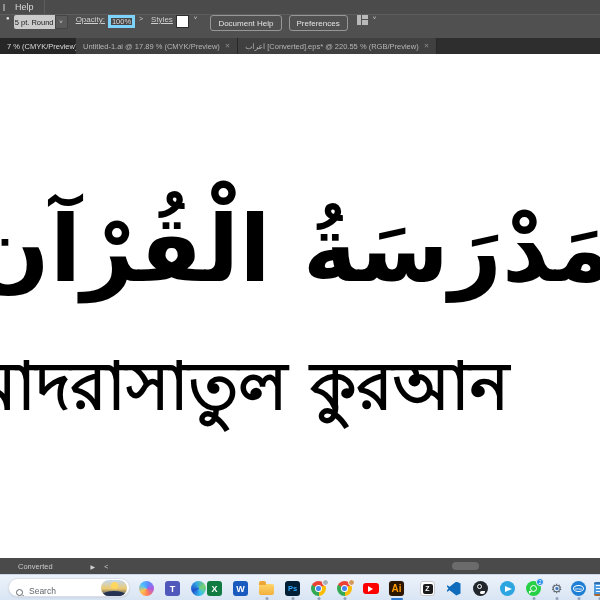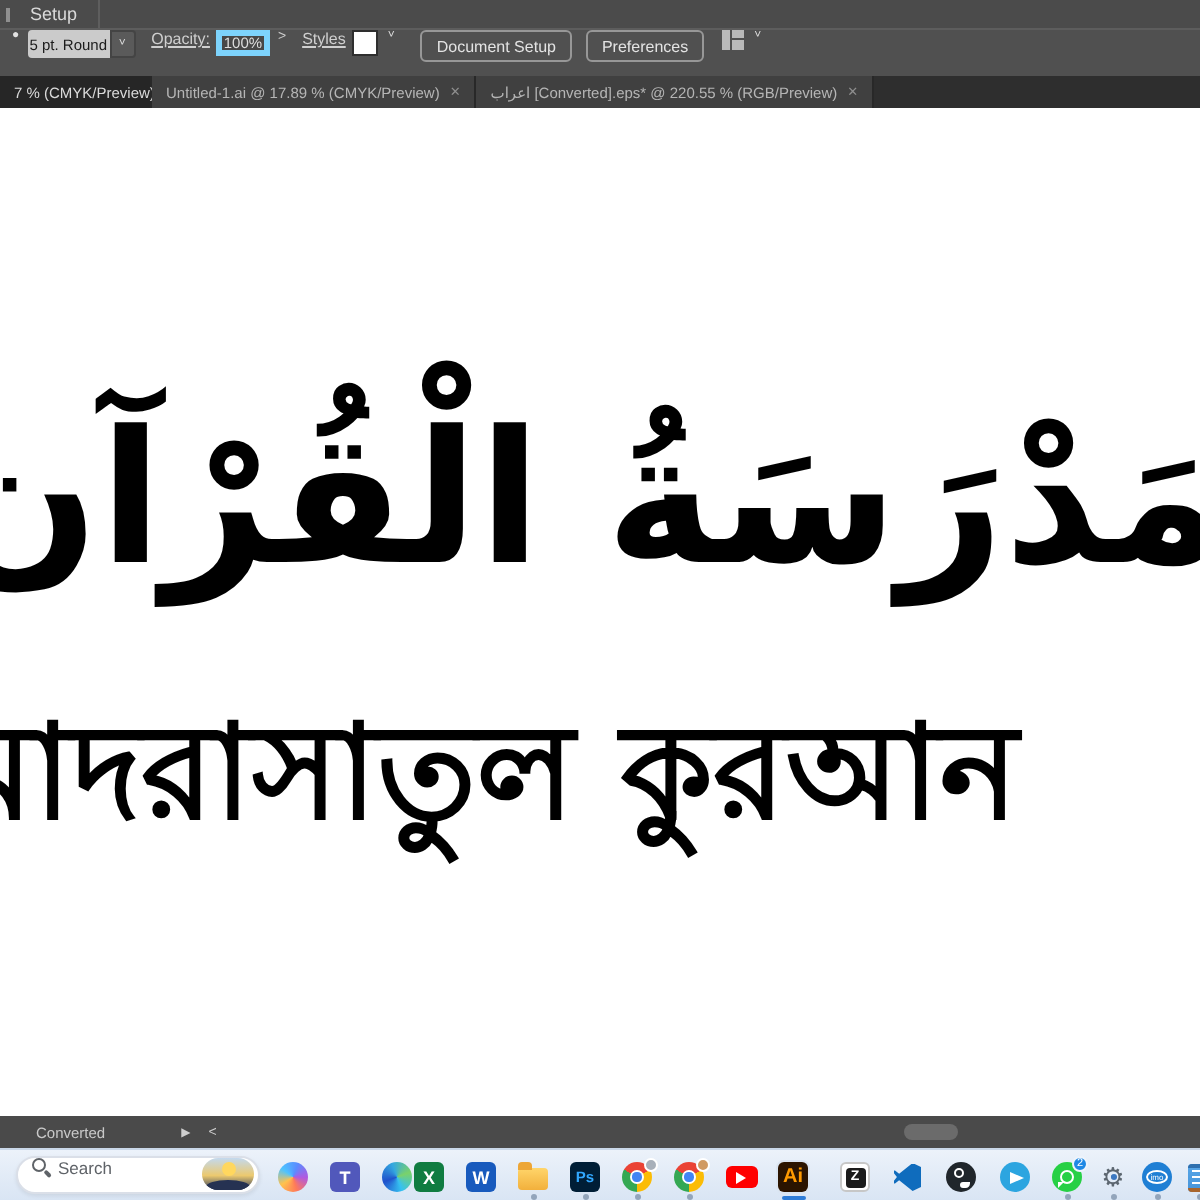--- a/index.html
+++ b/index.html
@@ -57,21 +57,21 @@
                display:flex; align-items:center; color:#c9c9c9; font-size:7.5px; }
   .sel-label { margin-left:18px; }
   .sb-play { margin-left:38px; font-size:6px; color:#cfcfcf; }
   .sb-back { margin-left:9px; font-size:7px; color:#cfcfcf; }
   .scroll-thumb { position:absolute; left:452px; top:4px; width:27px; height:8px; background:#6b6b6b; border-radius:4px; }
 
   
   .taskbar { position:absolute; top:574px; left:0; right:0; height:26px;
              background:linear-gradient(#ecf2fa,#d9e5f4); border-top:1px solid #c9d7e8; }
   .search-pill { position:absolute; left:8px; top:3px; width:122px; height:19px; background:#fff;
-                 border:1px solid #dadfe8; border-radius:10px; display:flex; align-items:flex-start;
+                 border:1px solid #dadfe8; border-radius:10px; display:flex; align-items:flex-end;
                  box-shadow:0 1px 2px rgba(0,0,0,0.08); overflow:hidden; }
   .lens { margin-left:7px; width:7px; height:7px; border:1.5px solid #5f6368; border-radius:50%; position:relative; flex:none; }
   .lens::after { content:""; position:absolute; left:5px; top:6px; width:4px; height:1.5px; background:#5f6368;
                  transform:rotate(45deg); border-radius:1px; }
   .search-input { border:none; outline:none; background:transparent; margin-left:6px; width:58px;
                   font-size:8.5px; color:#555; font-family:"Liberation Sans",sans-serif; }
   .search-input::placeholder { color:#5f6368; opacity:1; }
   .weather-chip { margin-left:auto; margin-right:2px; width:26px; height:16px; border-radius:8px;
                   position:relative; overflow:hidden; background:linear-gradient(#c3d9ef 0%,#ecc96e 55%,#2c3a5e 100%); flex:none; }
   .weather-sun { position:absolute; top:2px; left:10px; width:7px; height:7px; border-radius:50%; background:#ffd75e; }
@@ -146,35 +146,35 @@
   .np-top { position:absolute; top:0; left:0; right:0; height:2px; background:#2f6fae; }
   .np-base { position:absolute; bottom:0; left:0; right:0; height:2px; background:#a9652c; }
 </style>
 </head>
 <body>
 
 <div class="screen">
 
   <div class="menubar">
     <div class="menu-sliver"></div>
-    <div class="menu-item">Setup</div>
+    <div class="menu-item">Help</div>
     <div class="menu-sep"></div>
   </div>
 
   <div class="controlbar">
     <span class="bullet">●</span>
     <div class="brush-field">5 pt. Round</div>
     <div class="chev-box">˅</div>
     <span class="cb-label">Opacity:</span>
     <div class="opacity-field">100%</div>
     <span class="arrow-right">&gt;</span>
     <span class="cb-label">Styles</span>
     <div class="swatch"></div>
     <span class="chev-plain">˅</span>
-    <div class="cb-btn">Document Setup</div>
+    <div class="cb-btn">Document Help</div>
     <div class="cb-btn" style="margin-left:7px;">Preferences</div>
     <div class="workspace-icon">
         <span class="ws1"></span>
         <span class="ws2"></span>
         <span class="ws3"></span>
       </div>
     <span class="chev-plain">˅</span>
   </div>
 
   <div class="tabbar">

